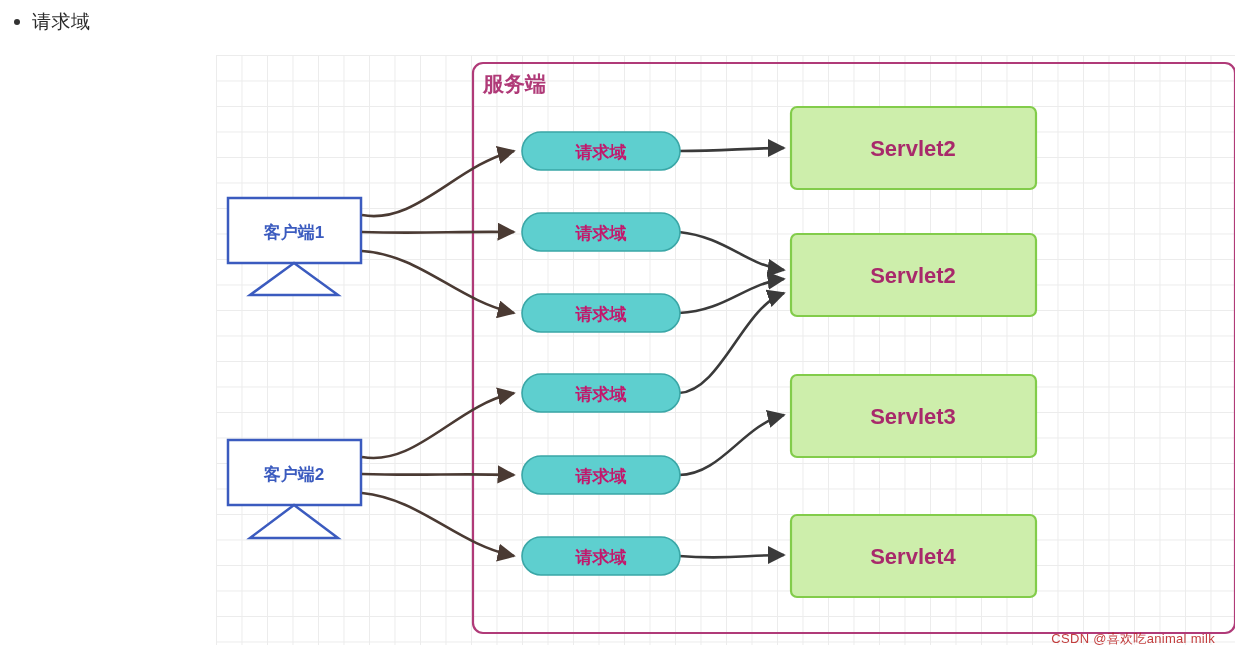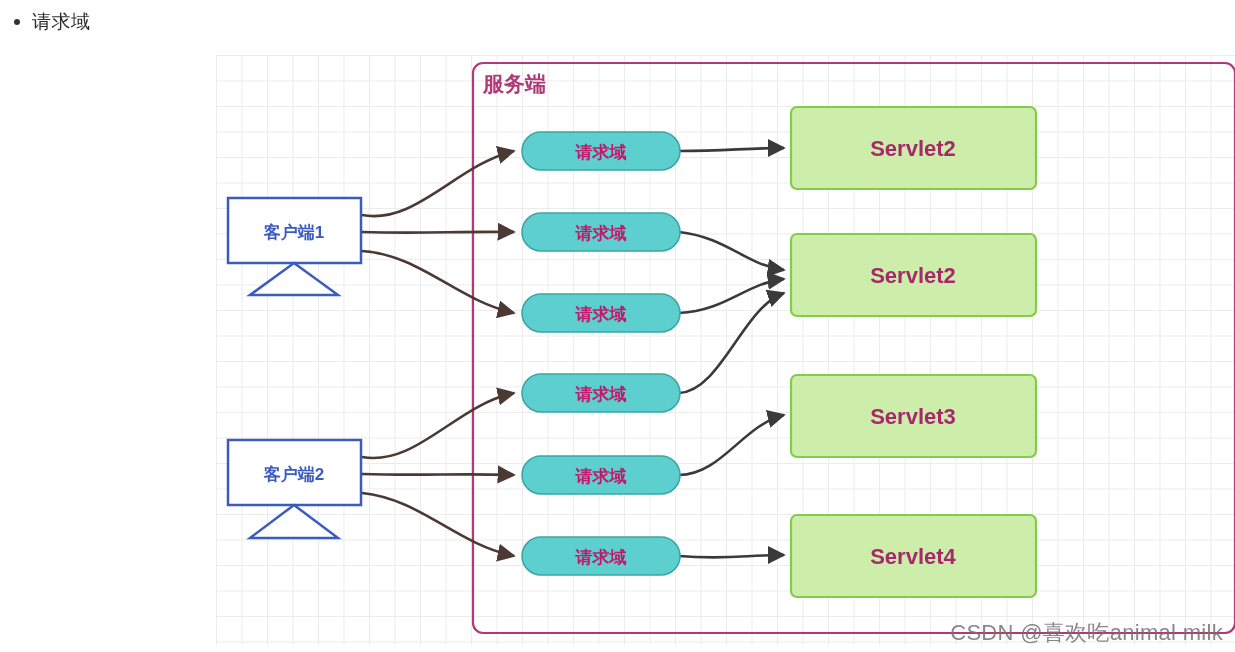--- a/index.html
+++ b/index.html
@@ -58,24 +58,24 @@
 
   #diagram-svg {
     position: absolute;
     left: 0;
     top: 0;
   }
 
   
   #watermark {
     position: absolute;
-    right: 12px;
+    right: 20px;
     bottom: 4px;
-    font-size: 22px;
-    color: #737373;
+    font-size: 13px;
+    color: #b91c1c;
     opacity: 0.85;
     white-space: nowrap;
     letter-spacing: 0.3px;
     pointer-events: none;
   }
 
   .node-label {
     font-family: "Liberation Sans", "DejaVu Sans", sans-serif;
     font-weight: bold;
   }

